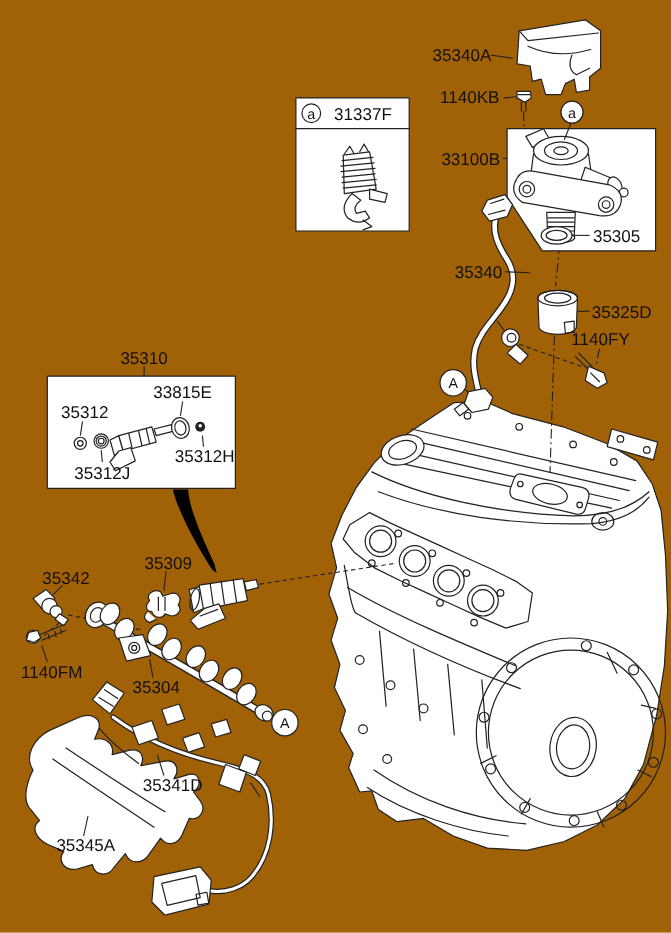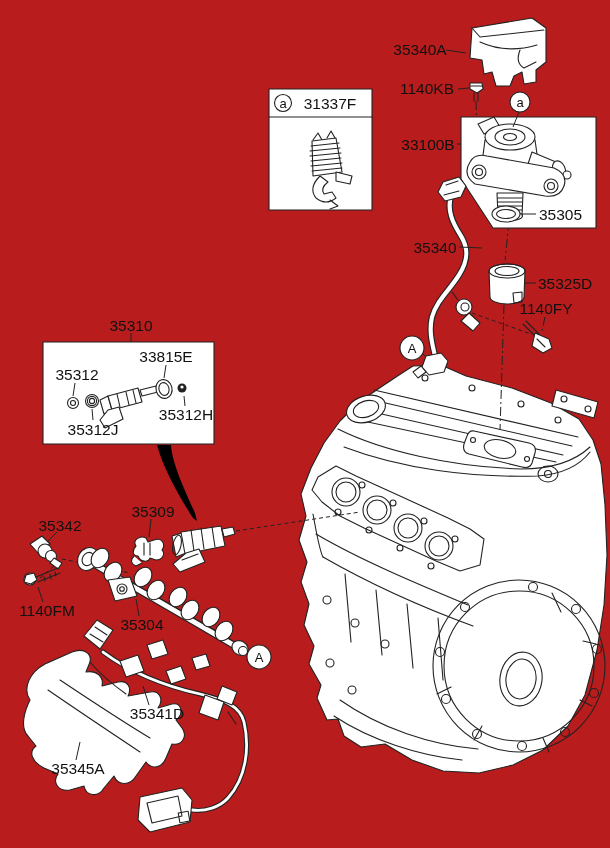--- a/index.html
+++ b/index.html
@@ -1,16 +1,16 @@
 <!DOCTYPE html>
 <html><head>
 <meta charset="utf-8">
 <style>
   html,body{margin:0;padding:0;background:#ffffff;}
-  .stage{position:relative;width:610px;height:848px;background:#b91c1c;overflow:hidden;
+  .stage{position:relative;width:610px;height:848px;background:#a16207;overflow:hidden;
          font-family:"Liberation Sans", sans-serif;}
   svg{position:absolute;left:0;top:0;}
   text{font-family:"Liberation Sans", sans-serif;font-size:15.5px;fill:#111;}
   text.co{font-size:13px;}
   .part{stroke:#222;fill:none;stroke-width:1.1;stroke-linejoin:round;stroke-linecap:round;}
   .wfill{fill:#fff;}
   .leader{stroke:#222;stroke-width:1;fill:none;}
   .dash{stroke:#222;stroke-width:1;fill:none;stroke-dasharray:4 3;}
   .dashdot{stroke:#222;stroke-width:1;fill:none;stroke-dasharray:9 3 2 3;}
   .tube-o{stroke:#222;fill:none;stroke-linecap:round;}

